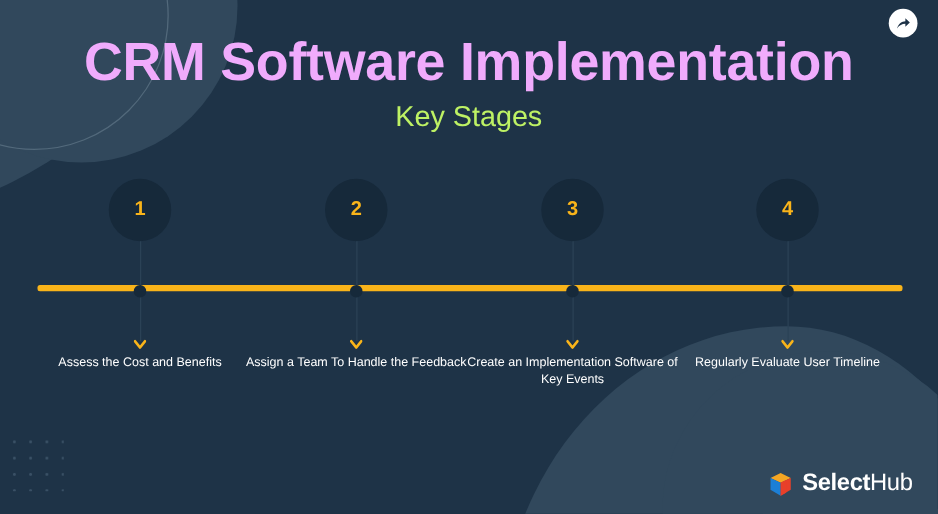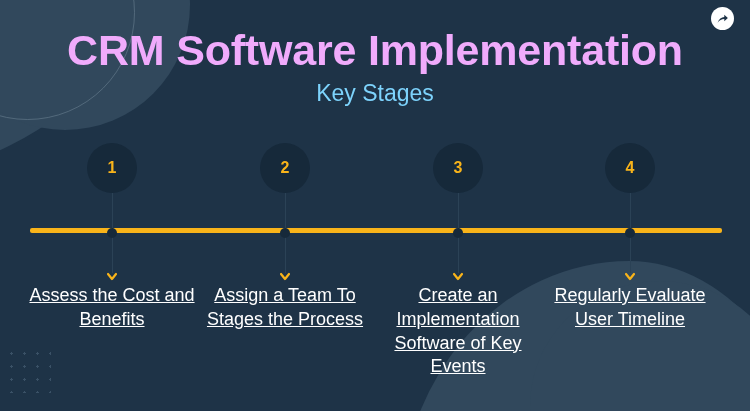--- a/index.html
+++ b/index.html
@@ -77,21 +77,21 @@
     text-align:center;
     font-size:43px; font-weight:bold;
     letter-spacing:-0.2px;
     color:#f0abfc;
     font-family:"Liberation Sans", sans-serif;
   }
   #subtitle {
     position:absolute; top:80px; left:0; width:750px;
     text-align:center;
     font-size:23px; font-weight:normal;
-    color:#7dd3fc;
+    color:#bef264;
   }
 
   
   #timeline-bar {
     position:absolute;
     left:30px; top:228px;
     width:692px; height:5px;
     background:#f9b41a;
     border-radius:2px;
   }
@@ -125,23 +125,22 @@
     position:absolute;
     left:-5px; top:125px;
     width:10px; height:10px;
   }
   .stage-label {
     position:absolute;
     left:-90px; top:141px;
     width:180px;
     text-align:center;
     color:#ffffff;
-    font-size:18px;
+    font-size:10px;
     line-height:1.32;
-    text-decoration:underline;
   }
 
   
   #logo {
     position:absolute;
     right:20px; bottom:13px;
     display:flex; align-items:center; gap:7px;
   }
   #logo-cube { display:block; }
   #logo-text {
@@ -194,21 +193,21 @@
     <div class="stage-circle">
       <span>2</span>
     </div>
     <div class="stage-connector"></div>
     <div class="stage-node"></div>
     <div class="stage-chevron">
       <svg width="10" height="10" viewBox="0 0 10 10">
         <path d="M1 2 L5 7 L9 2" fill="none" stroke="#f9b41a" stroke-width="2.2" stroke-linecap="round" stroke-linejoin="round"></path>
       </svg>
     </div>
-    <div class="stage-label">Assign a Team To Stages the Process</div>
+    <div class="stage-label">Assign a Team To Handle the Feedback</div>
   </div>
 
   <div class="stage" style="left:458px;">
     <div class="stage-circle">
       <span>3</span>
     </div>
     <div class="stage-connector"></div>
     <div class="stage-node"></div>
     <div class="stage-chevron">
       <svg width="10" height="10" viewBox="0 0 10 10">
@@ -225,14 +224,27 @@
     <div class="stage-connector"></div>
     <div class="stage-node"></div>
     <div class="stage-chevron">
       <svg width="10" height="10" viewBox="0 0 10 10">
         <path d="M1 2 L5 7 L9 2" fill="none" stroke="#f9b41a" stroke-width="2.2" stroke-linecap="round" stroke-linejoin="round"></path>
       </svg>
     </div>
     <div class="stage-label">Regularly Evaluate User Timeline</div>
   </div>
 
+  <div id="logo">
+    <span>
+      <svg id="logo-cube" width="21" height="21" viewBox="0 0 22 22">
+        <path d="M11 1.5 L19.5 5.6 L11 9.6 L2.5 5.6 Z" fill="#f5a623"></path>
+        <path d="M11 9.6 L19.5 5.6 L19.5 15.4 L11 20.5 Z" fill="#e8402a"></path>
+        <path d="M2.5 5.6 L11 9.6 L11 20.5 L2.5 15.4 Z" fill="#1c7fd6"></path>
+        <path d="M11 9.6 L15.6 7.4 L15.6 18 L11 20.5 Z" fill="#e8402a"></path>
+      </svg>
+    </span>
+    <span id="logo-text">
+      <span class="b">Select</span><span class="l">Hub</span>
+    </span>
+  </div>
 
 </div>
 
 </body></html>

